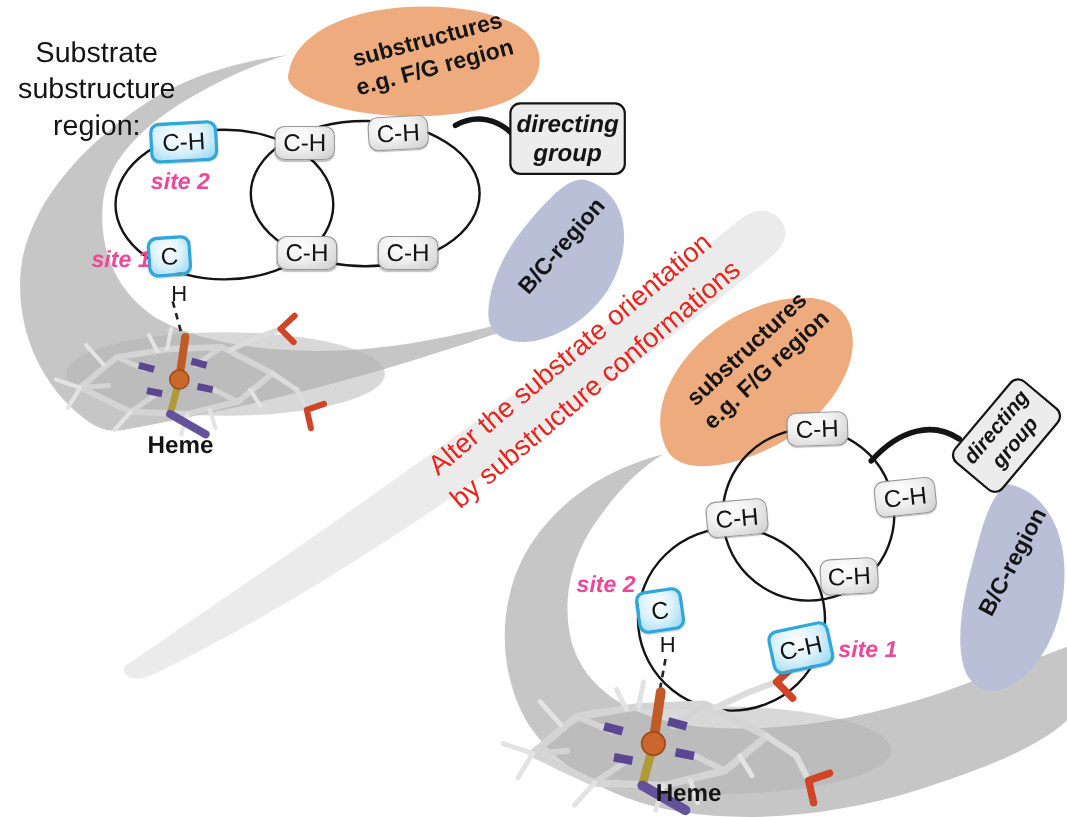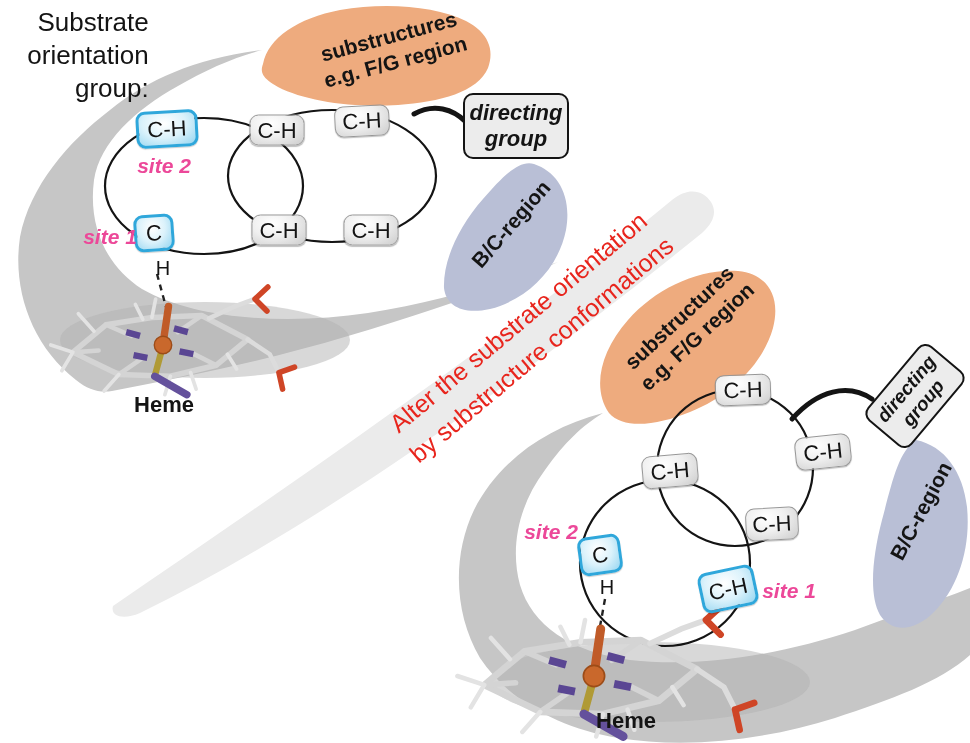--- a/index.html
+++ b/index.html
@@ -1,19 +1,19 @@
 <!DOCTYPE html>
 <html><head>
 <meta charset="utf-8">
 <style>
   html,body{margin:0;padding:0;background:#fff;}
   .canvas{position:relative;width:970px;height:743px;background:#ffffff;overflow:hidden;
           font-family:"Liberation Sans",sans-serif;}
   .canvas svg{position:absolute;left:0;top:0;}
-  .title{position:absolute;font:26px/1.27 "Liberation Sans",sans-serif;color:#141414;text-align:right;}
+  .title{position:absolute;font:26px/1.27 "Liberation Sans",sans-serif;color:#141414;text-align:center;margin-top:25px;}
   .transition{position:absolute;font:25px/1.42 "Liberation Sans",sans-serif;color:#e8251d;text-align:center;white-space:nowrap;}
   .chbox{position:absolute;white-space:nowrap;font:22px/1 "Liberation Sans",sans-serif;color:#141414;
          border-radius:9px;display:flex;align-items:center;justify-content:center;}
   .gray-box{background:radial-gradient(ellipse at 38% 28%,#ffffff 0%,#efefef 45%,#cccccc 100%);
             border:1.5px solid #979797;box-shadow:0 1px 1px rgba(0,0,0,.25);}
   .blue-box{background:radial-gradient(ellipse at 45% 32%,#ffffff 0%,#dbf2fb 50%,#96d6f1 100%);
             border:3px solid #2fa7db;box-shadow:0 1px 1px rgba(0,0,0,.2);}
   .site{position:absolute;font:italic bold 21px "Liberation Sans",sans-serif;color:#ec4899;white-space:nowrap;}
   .hlab{position:absolute;font:20px "Liberation Sans",sans-serif;color:#141414;white-space:nowrap;}
   .region-label{position:absolute;font:bold 21px/1.22 "Liberation Sans",sans-serif;color:#141414;
@@ -83,22 +83,22 @@
 
     <path d="M157,274 L166,307" fill="none" stroke="#222" stroke-width="2.4" stroke-dasharray="6 5"></path>
     <path d="M605,599 L597,643" fill="none" stroke="#222" stroke-width="2.4" stroke-dasharray="6 5"></path>
 
     <use href="#heme-model" transform="translate(163,345) scale(0.92)"></use>
     <use href="#heme-model" transform="translate(594,676) scale(1.12)"></use>
   </svg>
 
   <div class="title tt" style="left:88px;top:56px;">
     <span style="display:block">Substrate</span>
-    <span style="display:block">orientation</span>
-    <span style="display:block">group:</span>
+    <span style="display:block">substructure</span>
+    <span style="display:block">region:</span>
   </div>
 
   <div class="transition" style="left:530px;top:336px;transform:translate(-50%,-50%) rotate(-40deg);">
     <span style="display:block">Alter the substrate orientation</span>
     <span style="display:block">by substructure conformations</span>
   </div>
 
   <div class="region-label" style="left:392px;top:49px;transform:translate(-50%,-50%) rotate(-15deg);">
     <span>substructures</span>
     <span>e.g. F/G region</span>

